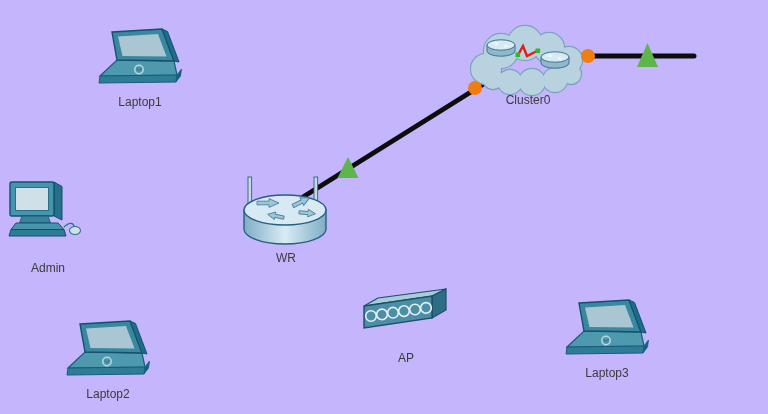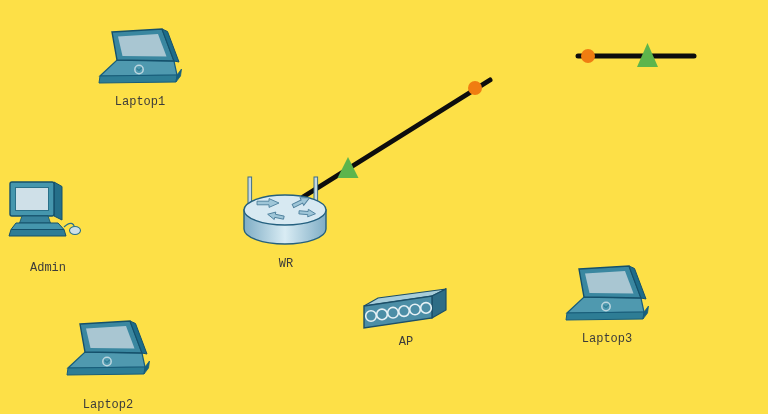--- a/index.html
+++ b/index.html
@@ -1,18 +1,18 @@
 <!DOCTYPE html>
 <html><head>
 <meta charset="utf-8">
 <style>
   html,body{margin:0;padding:0;background:#fff;}
   .canvas{
-    position:relative;width:768px;height:414px;background:#fde047;
-    overflow:hidden;font-family:Liberation Mono, monospace;
+    position:relative;width:768px;height:414px;background:#c4b5fd;
+    overflow:hidden;font-family:Liberation Sans, sans-serif;
   }
   .layer{position:absolute;left:0;top:0;width:768px;height:414px;}
   .links-layer{z-index:1;}
   .indicator-layer{z-index:3;pointer-events:none;}
   .device{position:absolute;z-index:2;}
   .device .label{
     position:relative;left:50%;transform:translateX(-50%);
     width:max-content;text-align:center;white-space:nowrap;
     font-size:12px;color:#3b3b3b;line-height:13px;
   }
@@ -145,44 +145,50 @@
     <svg width="80" height="58" viewBox="0 0 80 58">
         <use href="#sym-pc"></use>
       </svg>
     <div class="label" style="margin-top:24px;">Admin</div>
   </div>
 
   <div class="device" style="left:66px;top:320px;">
     <svg width="84" height="66" viewBox="0 0 84 66">
         <use href="#sym-laptop"></use>
       </svg>
-    <div class="label" style="margin-top:13px;">Laptop2</div>
+    <div class="label" style="margin-top:2px;">Laptop2</div>
   </div>
 
   <div class="device" style="left:239px;top:172px;">
     <svg width="94" height="76" viewBox="0 0 94 76">
         <use href="#sym-wr"></use>
       </svg>
-    <div class="label" style="margin-top:10px;">WR</div>
+    <div class="label" style="margin-top:4px;">WR</div>
   </div>
 
   <div class="device" style="left:362px;top:288px;">
     <svg width="88" height="44" viewBox="0 0 88 44">
         <use href="#sym-ap"></use>
       </svg>
-    <div class="label" style="margin-top:4px;">AP</div>
+    <div class="label" style="margin-top:20px;">AP</div>
   </div>
 
-  <div class="device" style="left:565px;top:265px;">
+  <div class="device" style="left:565px;top:299px;">
     <svg width="84" height="66" viewBox="0 0 84 66">
         <use href="#sym-laptop"></use>
       </svg>
     <div class="label" style="margin-top:2px;">Laptop3</div>
   </div>
 
+  <div class="device" style="left:466px;top:22px;">
+    <svg width="124" height="76" viewBox="0 0 124 76">
+        <use href="#sym-cloud"></use>
+      </svg>
+    <div class="label" style="margin-top:-4px;">Cluster0</div>
+  </div>
 
 
   <svg class="layer indicator-layer" viewBox="0 0 768 414">
     <polygon points="348,157 358.5,178 337.5,178" fill="#5db54c"></polygon>
     <polygon points="647.5,43 658,67 637,67" fill="#5db54c"></polygon>
     <circle cx="475" cy="88" r="7" fill="#f07d11"></circle>
     <circle cx="588" cy="56" r="7" fill="#f07d11"></circle>
   </svg>
 
 </div>

